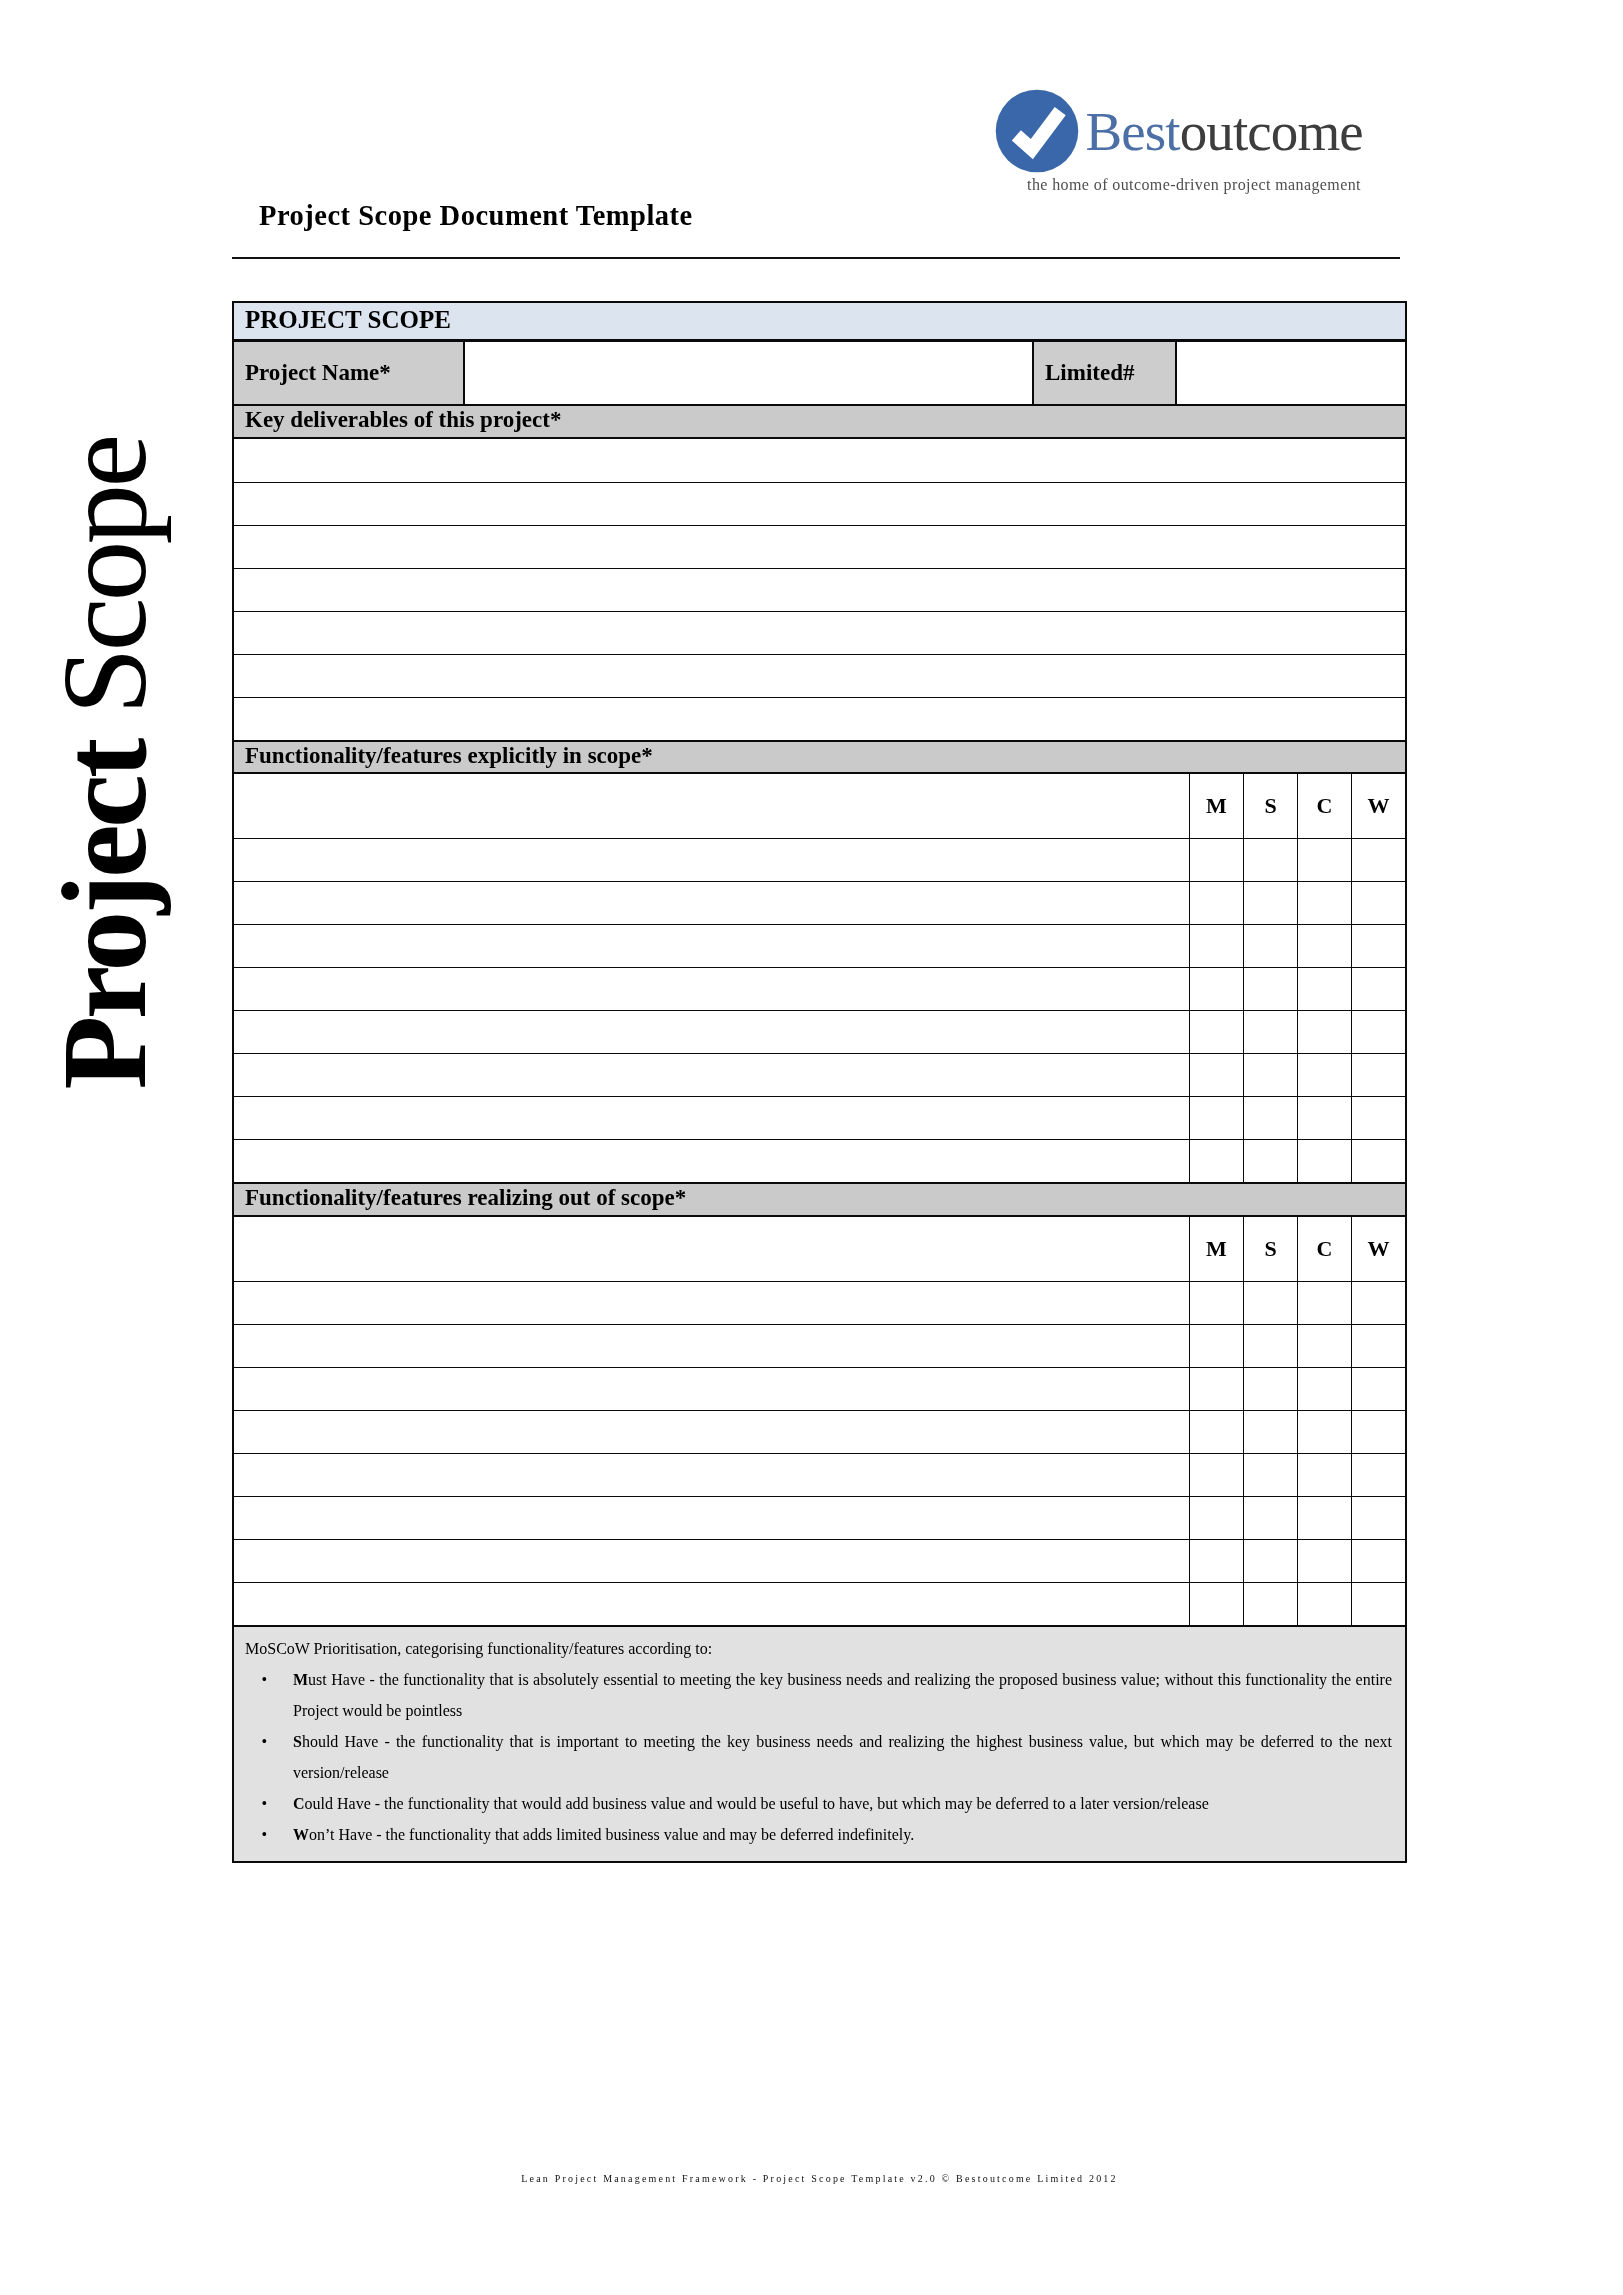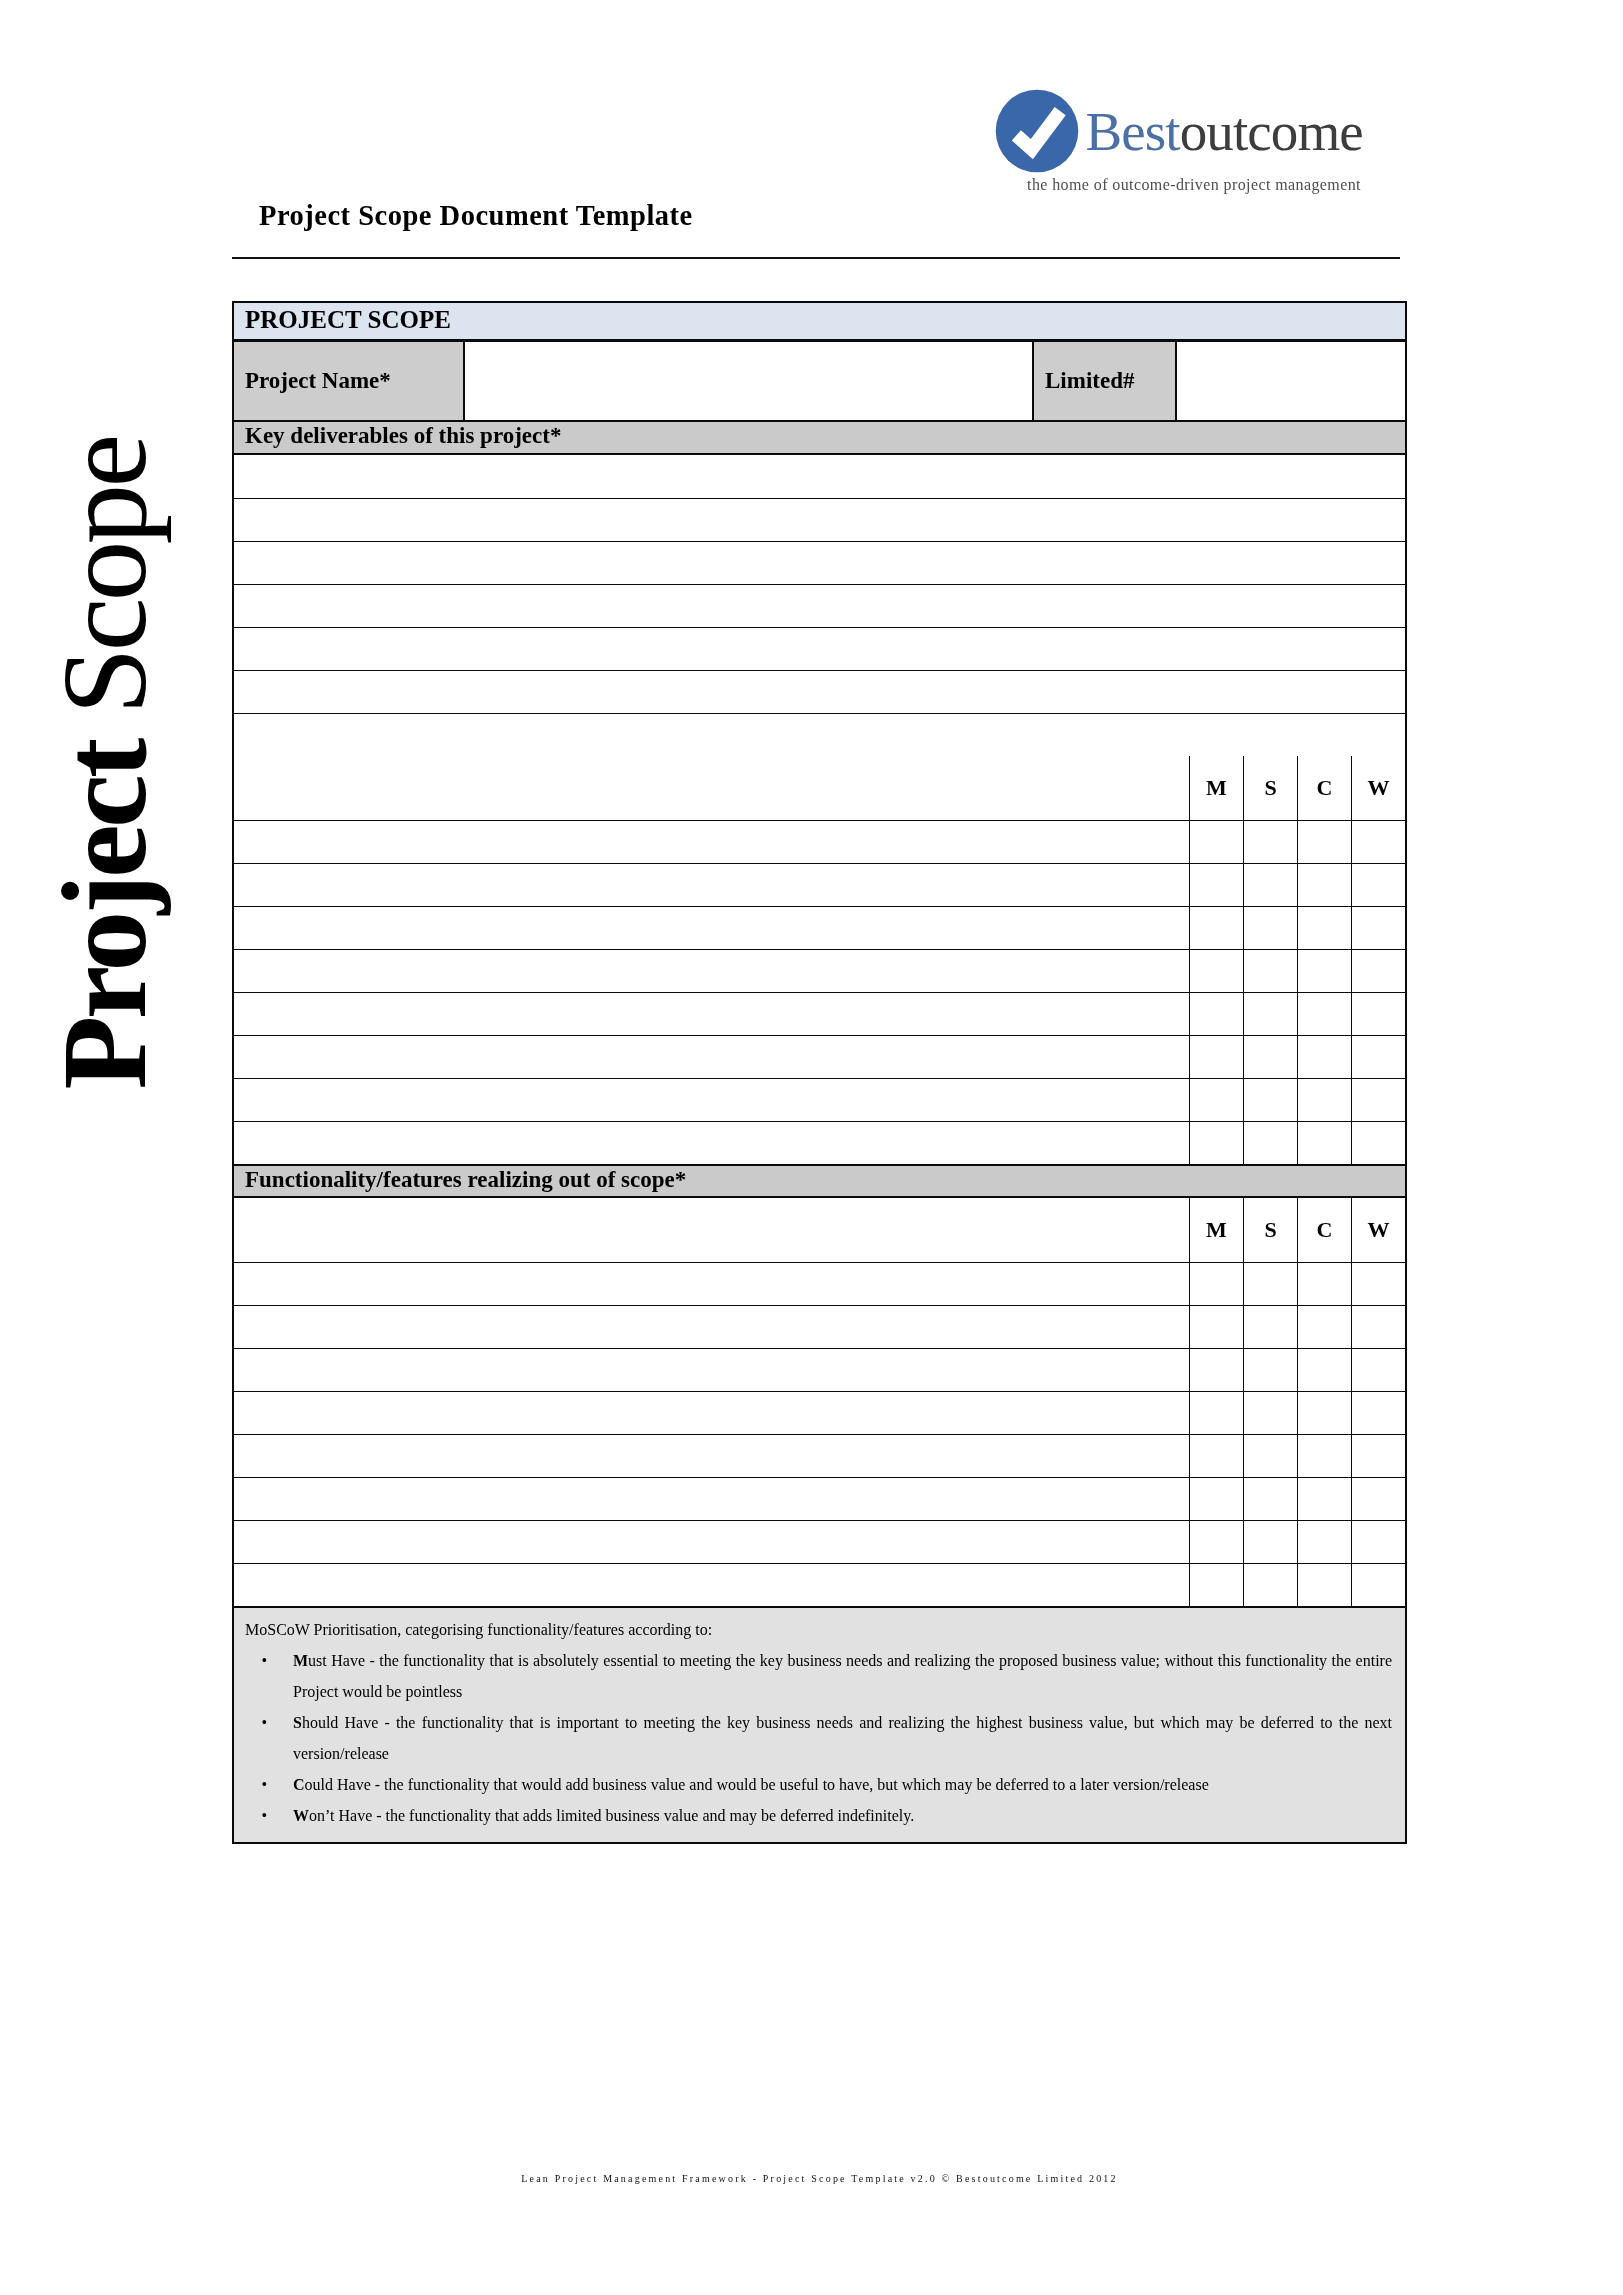--- a/index.html
+++ b/index.html
@@ -30,21 +30,21 @@
   .side-label .w1 { font-weight:bold; }
   .side-label .w2 { font-weight:normal; }
 
   
   .doc-table { position:absolute; left:232px; top:301px; width:1175px;
     border:2.8px solid #0a0a0a; box-sizing:border-box; background:#fff; }
 
   .t-header { background:#dce4f0; border-bottom:3.7px solid #0a0a0a;
     padding:2.8px 11px 5.5px; font-size:25px; font-weight:bold; }
 
-  .fields-row { display:flex; height:78px; }
+  .fields-row { display:flex; height:62px; }
   .f-label { background:#cdcdcd; display:flex; align-items:center; padding-left:11px;
     font-size:23px; font-weight:bold; box-sizing:border-box; }
   .f-name-label { width:231px; border-right:2.8px solid #0a0a0a; }
   .f-name-input { flex:1; }
   .f-num-label { width:145px; border-left:2.8px solid #0a0a0a; border-right:2.8px solid #0a0a0a; }
   .f-num-input { width:228px; }
 
   .section-heading { border-top:2.8px solid #0a0a0a; border-bottom:2.8px solid #0a0a0a;
     background:#cacaca; padding:0.9px 11px 3.7px; font-size:23px; font-weight:bold; }
 
@@ -131,20 +131,21 @@
           <div class="trow">
             <div class="tcell-main"></div>
           </div>
           <div class="trow">
             <div class="tcell-main"></div>
           </div>
         </div>
     </div>
 
     <div class="section">
+      <div class="section-heading">Functionality/features explicitly in scope*</div>
       <div>
           <div class="trow trow-first">
             <div class="tcell-main"></div>
             <div class="tcell-prio">M</div>
             <div class="tcell-prio">S</div>
             <div class="tcell-prio">C</div>
             <div class="tcell-prio">W</div>
           </div>
           <div class="trow">
             <div class="tcell-main"></div>

